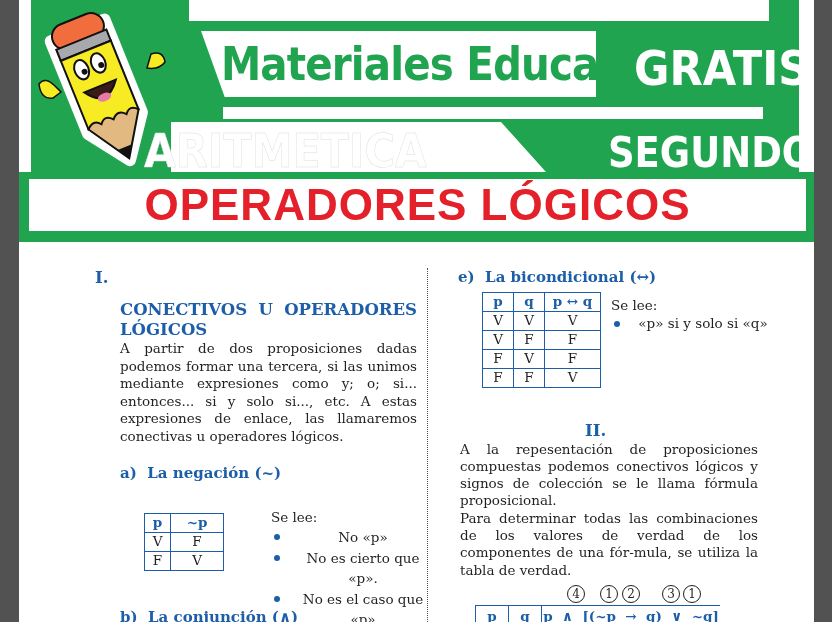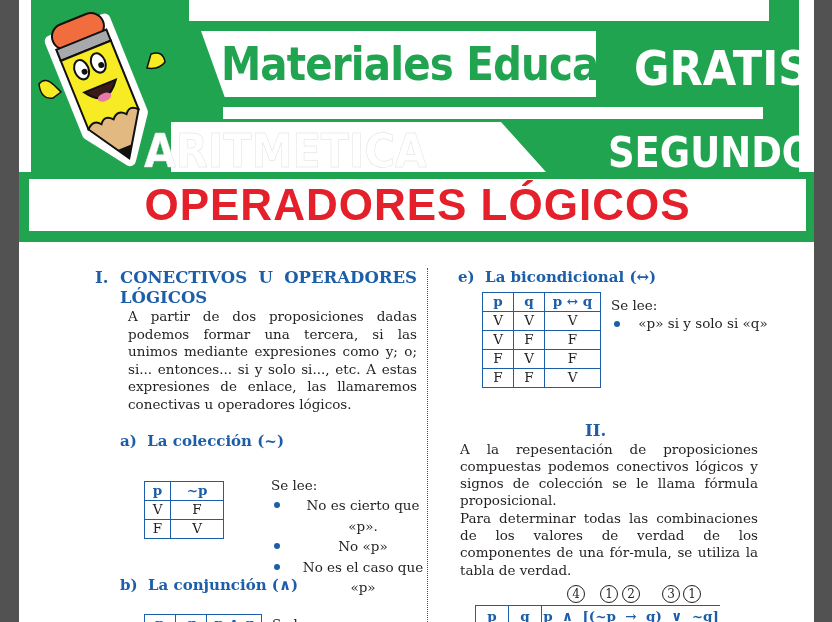--- a/index.html
+++ b/index.html
@@ -71,52 +71,52 @@
 
   <div class="titlebox">
     <div class="titlebox-inner">
       <div class="t-title">OPERADORES LÓGICOS</div>
     </div>
   </div>
 
   <div class="col" style="left:76px;top:268px;width:322px;">
     <div class="h1" style="display:flex;">
       <span style="width:25px;">I.</span>
-      <span style="flex:1;">
+      <span style="flex:1;margin-top:32px;">
         <span style="display:block;text-align:justify;text-align-last:justify;">CONECTIVOS U OPERADORES</span>
         <span style="display:block;">LÓGICOS</span>
       </span>
     </div>
-    <div class="just" style="margin-left:33px;">A partir de dos proposiciones dadas podemos formar una tercera, si las unimos mediante expresiones como y; o; si... entonces... si y solo si..., etc. A estas expresiones de enlace, las llamaremos conectivas u operadores lógicos.</div>
+    <div class="just" style="margin-left:25px;">A partir de dos proposiciones dadas podemos formar una tercera, si las unimos mediante expresiones como y; o; si... entonces... si y solo si..., etc. A estas expresiones de enlace, las llamaremos conectivas u operadores lógicos.</div>
 
     <div class="h2" style="margin-top:20px;margin-left:25px;">
       <span>a)</span>&nbsp;
-      <span>La colección (~)</span>
+      <span>La negación (~)</span>
     </div>
     <div style="position:relative;height:110px;">
       <table class="tt" style="position:absolute;left:49px;top:30px;width:80px;">
         <tbody>
             <tr>
               <th>p</th>
               <th>~p</th>
             </tr>
         <tr>
               <td>V</td>
               <td>F</td>
             </tr>
         <tr>
               <td>F</td>
               <td>V</td>
             </tr>
       </tbody>
         </table>
       <div style="position:absolute;left:176px;top:24px;width:160px;line-height:20.5px;">
         <div>Se lee:</div>
+        <div class="bul">No «p»</div>
         <div class="bul">No es cierto que «p».</div>
-        <div class="bul">No «p»</div>
         <div class="bul">No es el caso que «p»</div>
       </div>
     </div>
 
     <div class="h2" style="margin-top:16px;margin-left:25px;">
       <span>b)</span>&nbsp;
       <span>La conjunción (∧)</span>
     </div>
     <div style="position:relative;height:40px;">
       <table class="tt" style="position:absolute;left:49px;top:20px;width:118px;">

